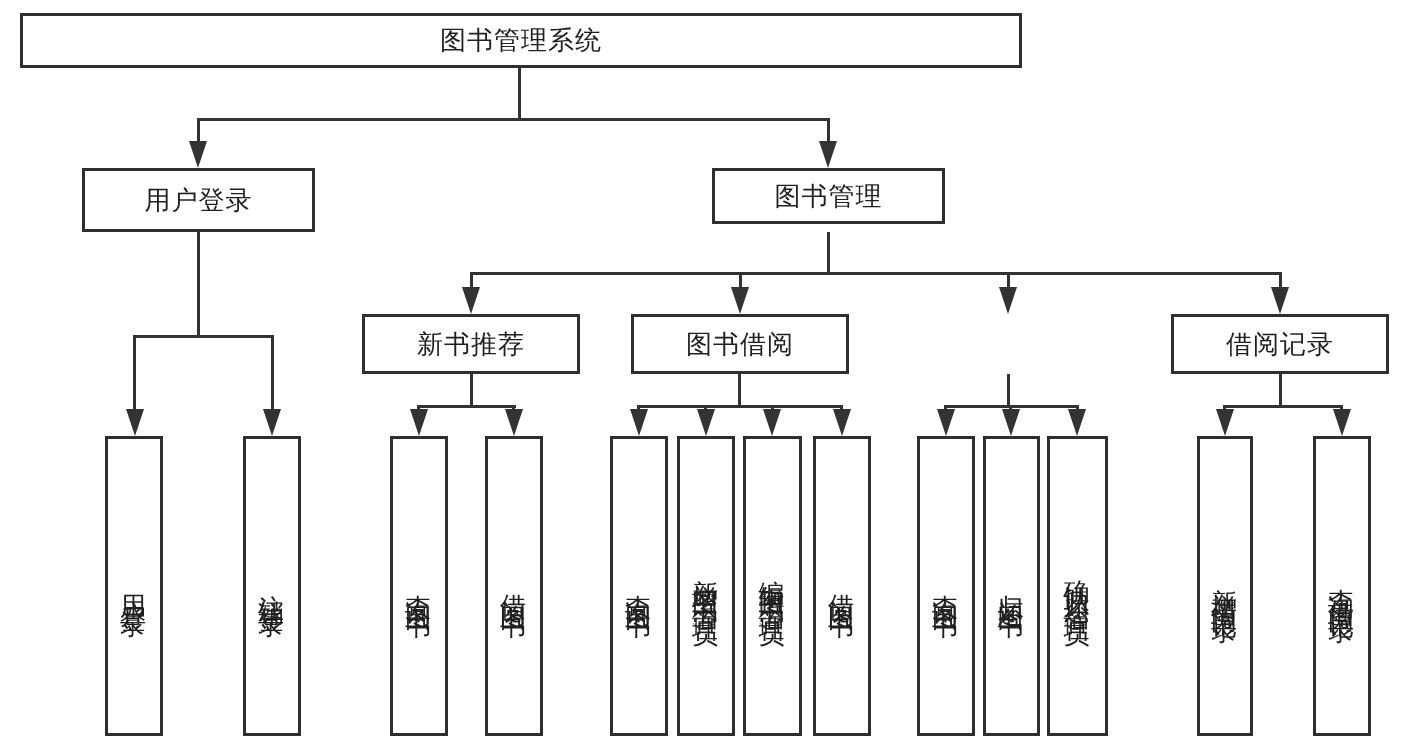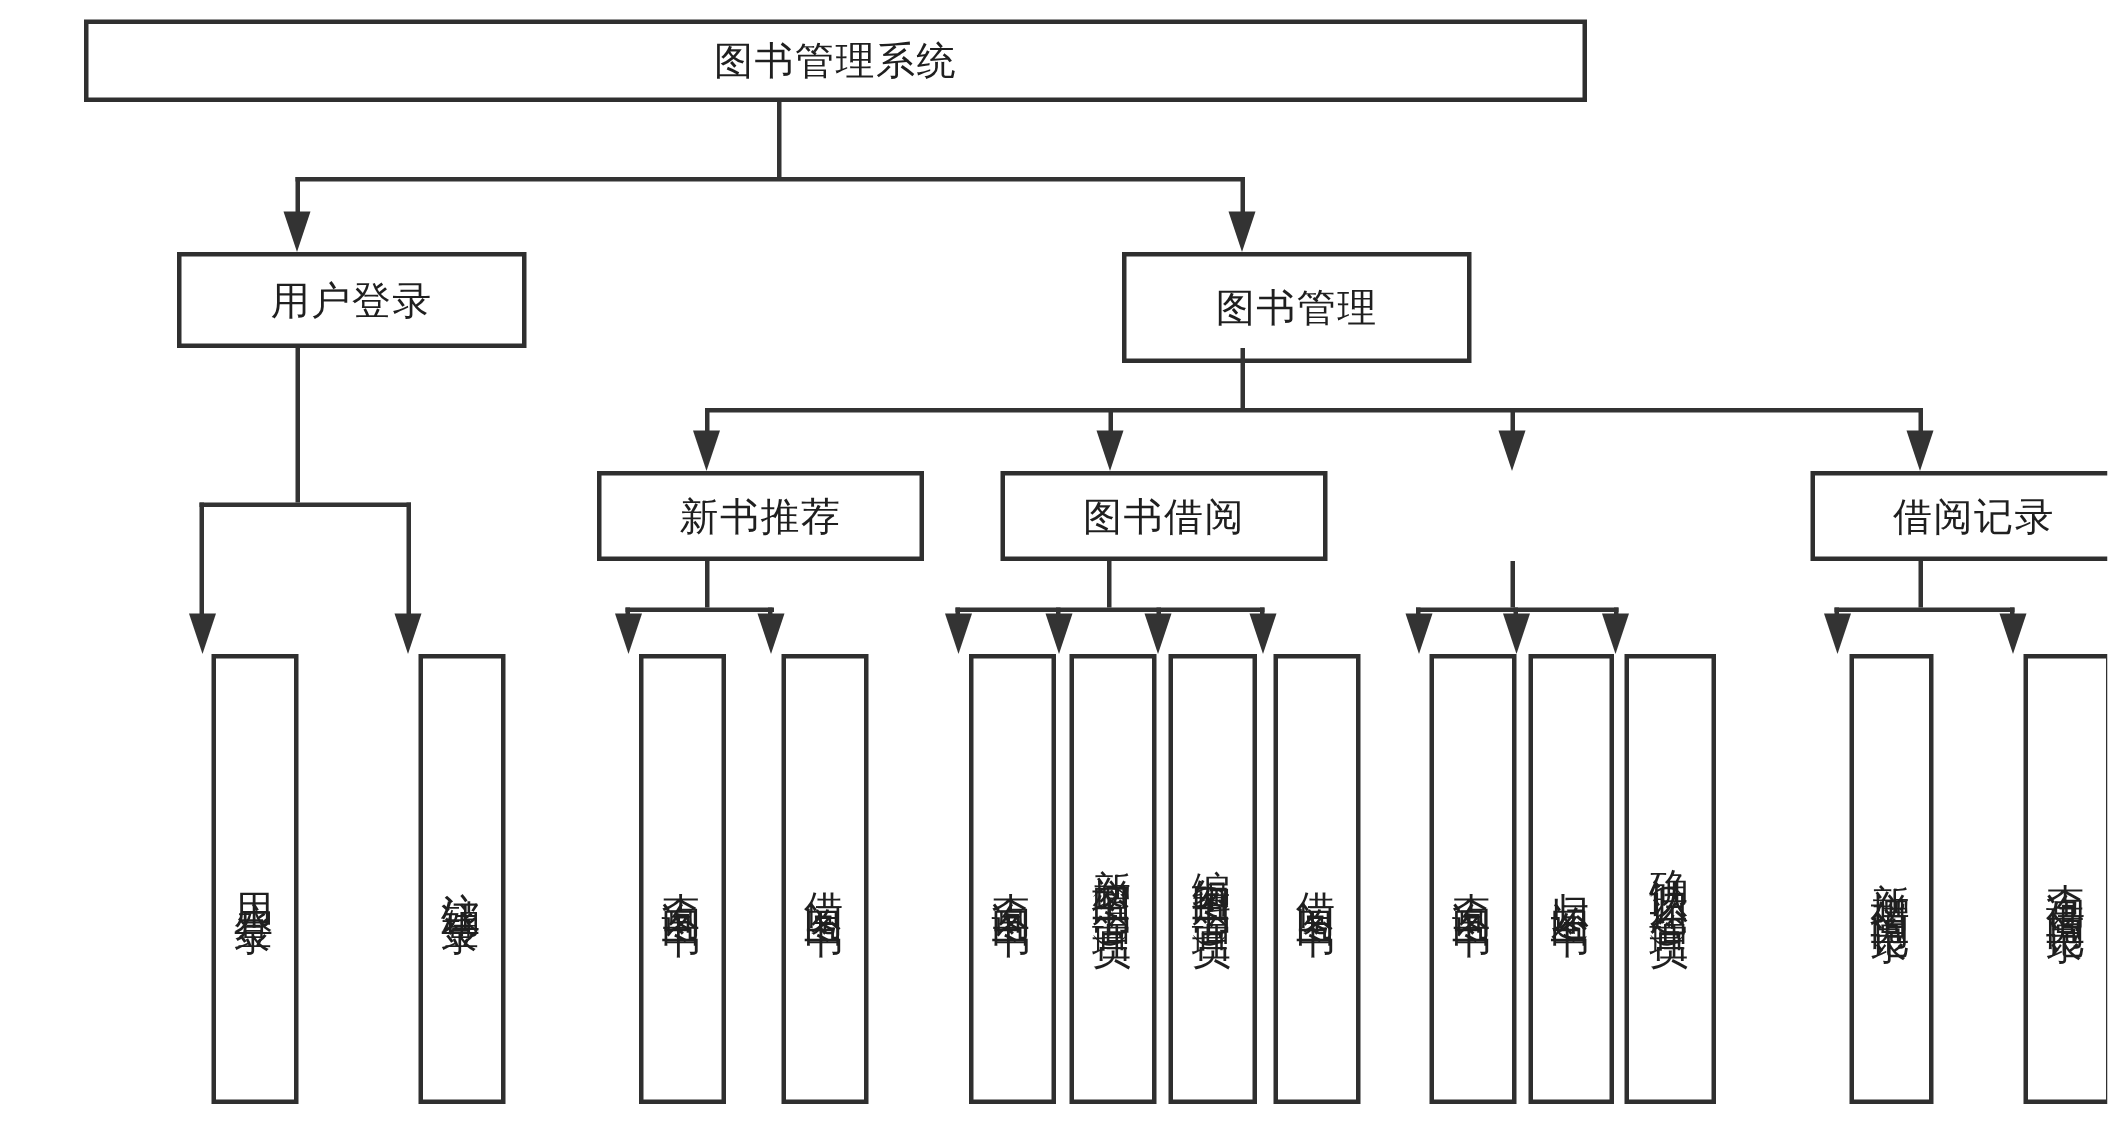--- a/index.html
+++ b/index.html
@@ -15,21 +15,20 @@
     box-sizing:border-box;
     border:3px solid #2f2f2f;
     background:#ffffff;
     display:flex;
     align-items:center;
     justify-content:center;
     font-size:26px;
     color:#1f1f1f;
     letter-spacing:1px;
     white-space:nowrap;
-    margin-left:36px;
   }
   .leaf{
     writing-mode:vertical-rl;
     text-orientation:mixed;
     letter-spacing:6px;
     font-size:26px;
     white-space:normal;
   }
   .hl{position:absolute;height:3px;background:#333333;}
   .vl{position:absolute;width:3px;background:#333333;}
@@ -55,21 +54,21 @@
   <div class="node" style="left:20px;top:13px;width:1002px;height:55px">图书管理系统</div>
 
   <div class="vl" style="left:518px;top:68px;height:50px"></div>
   <div class="hl" style="left:197px;top:118px;width:633px"></div>
   <div class="vl" style="left:197px;top:118px;height:24px"></div>
   <div class="tri" style="left:189px;top:141px"></div>
   <div class="vl" style="left:827px;top:118px;height:24px"></div>
   <div class="tri" style="left:819px;top:141px"></div>
 
   <div class="node" style="left:82px;top:168px;width:233px;height:64px">用户登录</div>
-  <div class="node" style="left:712px;top:168px;width:233px;height:74px">图书管理</div>
+  <div class="node" style="left:712px;top:168px;width:233px;height:56px">图书管理</div>
 
   <div class="vl" style="left:197px;top:232px;height:103px"></div>
   <div class="hl" style="left:133px;top:335px;width:141px"></div>
   <div class="vl" style="left:133px;top:335px;height:76px"></div>
   <div class="tri" style="left:126px;top:409px"></div>
   <div class="vl" style="left:271px;top:335px;height:76px"></div>
   <div class="tri" style="left:263px;top:409px"></div>
 
   <div class="vl" style="left:827px;top:232px;height:40px"></div>
   <div class="hl" style="left:470px;top:272px;width:812px"></div>

